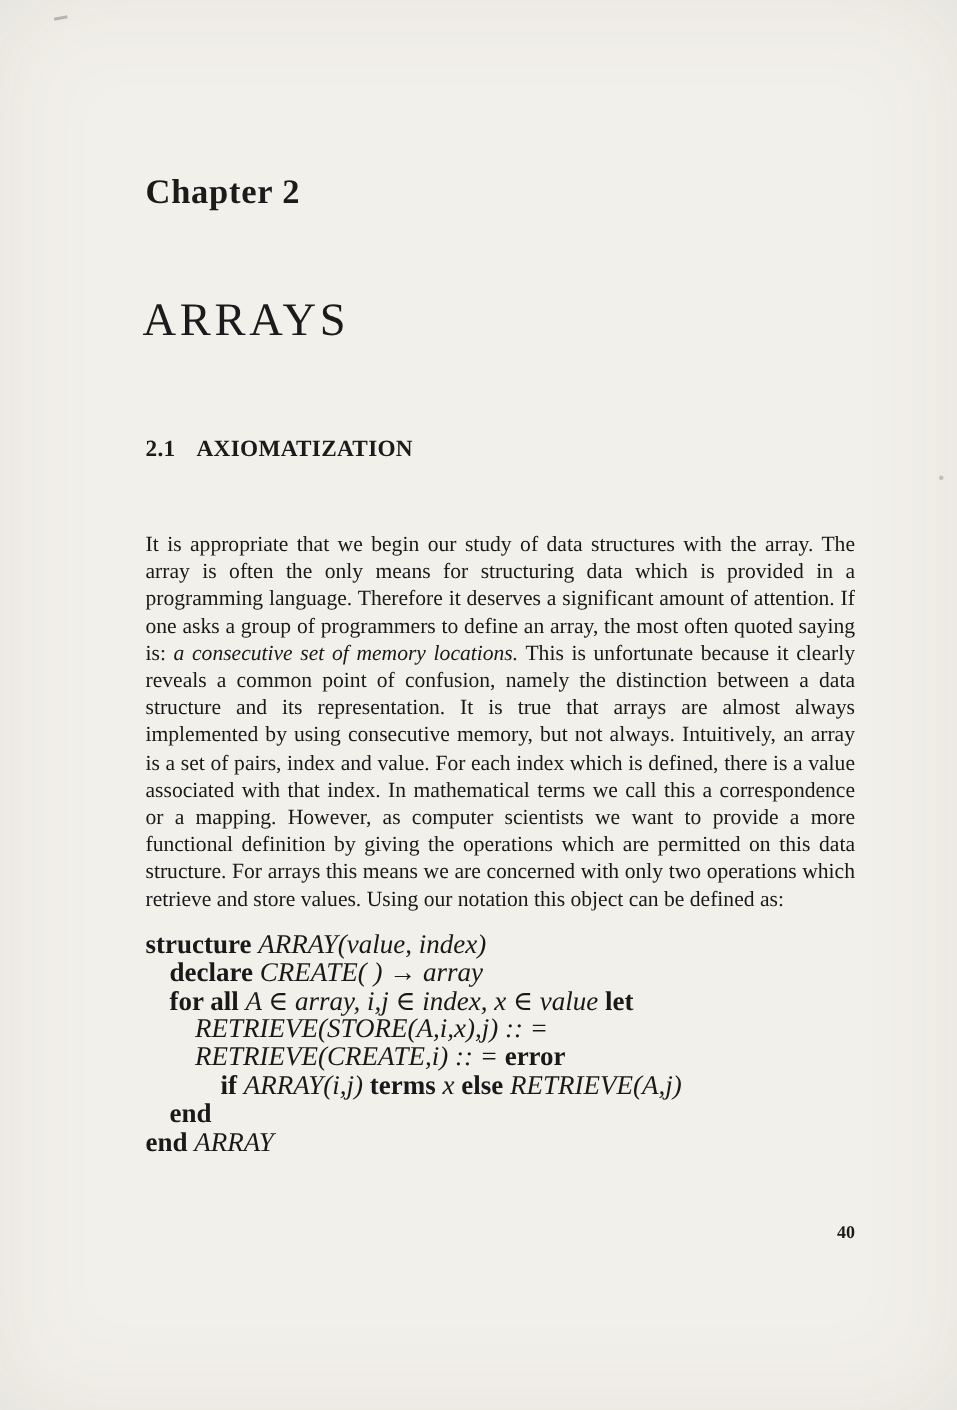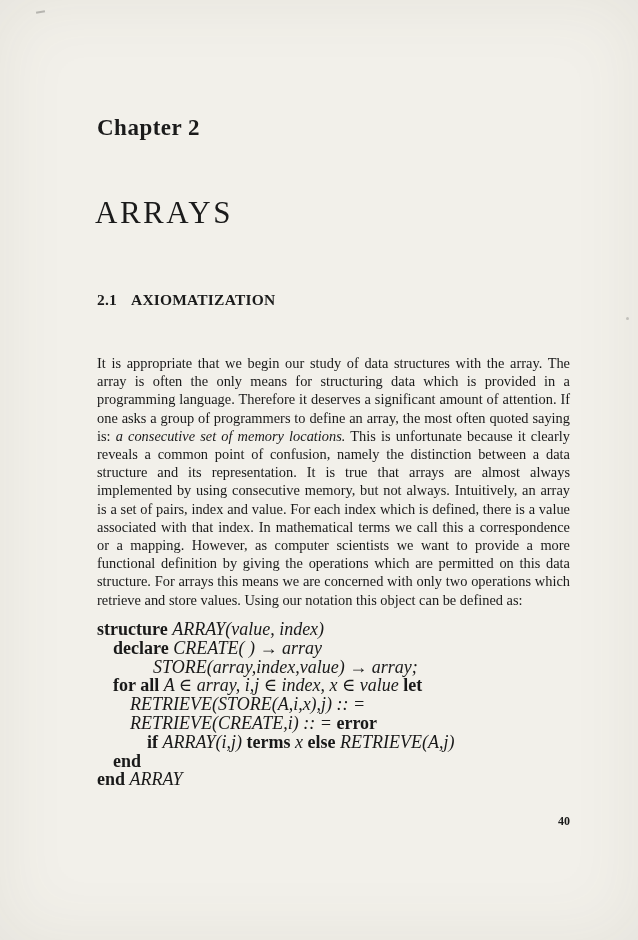--- a/index.html
+++ b/index.html
@@ -96,21 +96,20 @@
 
   <h3 class="section">
     <span class="section-number">2.1</span><span class="section-title">AXIOMATIZATION</span>
   </h3>
 
   <p class="body-par"><span>It is appropriate that we begin our study of data structures with the array. The array is often the only means for structuring data which is provided in a programming language. Therefore it deserves a significant amount of attention. If one asks a group of programmers to define an array, the most often quoted saying is: </span><span class="italic">a consecutive set of memory locations.</span><span> This is unfortunate because it clearly reveals a common point of confusion, namely the distinction between a data structure and its representation. It is true that arrays are almost always implemented by using consecutive memory, but not always. Intuitively, an array is a set of pairs, index and value. For each index which is defined, there is a value associated with that index. In mathematical terms we call this a correspondence or a mapping. However, as computer scientists we want to provide a more functional definition by giving the operations which are permitted on this data structure. For arrays this means we are concerned with only two operations which retrieve and store values. Using our notation this object can be defined as:</span></p>
 
   <div class="code">
       <div style="padding-left: 0px;"><span class="b">structure </span><span class="i">ARRAY(value, index)</span></div>
       <div style="padding-left: 16px;"><span class="b">declare </span><span class="i">CREATE( ) → array</span></div>
-      <div style="padding-left: 56px;"><span class="i">STORE(array,index,value) → array;</span></div>
       <div style="padding-left: 16px;"><span class="b">for all </span><span class="i">A ∈ array, i,j ∈ index, x ∈ value </span><span class="b">let</span></div>
       <div style="padding-left: 33px;"><span class="i">RETRIEVE(STORE(A,i,x),j) :: =</span></div>
       <div style="padding-left: 33px;"><span class="i">RETRIEVE(CREATE,i) :: = </span><span class="b">error</span></div>
       <div style="padding-left: 50px;"><span class="b">if </span><span class="i">ARRAY(i,j) </span><span class="b">terms </span><span class="i">x </span><span class="b">else </span><span class="i">RETRIEVE(A,j)</span></div>
       <div style="padding-left: 16px;"><span class="b">end</span></div>
       <div style="padding-left: 0px;"><span class="b">end </span><span class="i">ARRAY</span></div>
     </div>
 
   <div class="pagenum">40</div>
 

